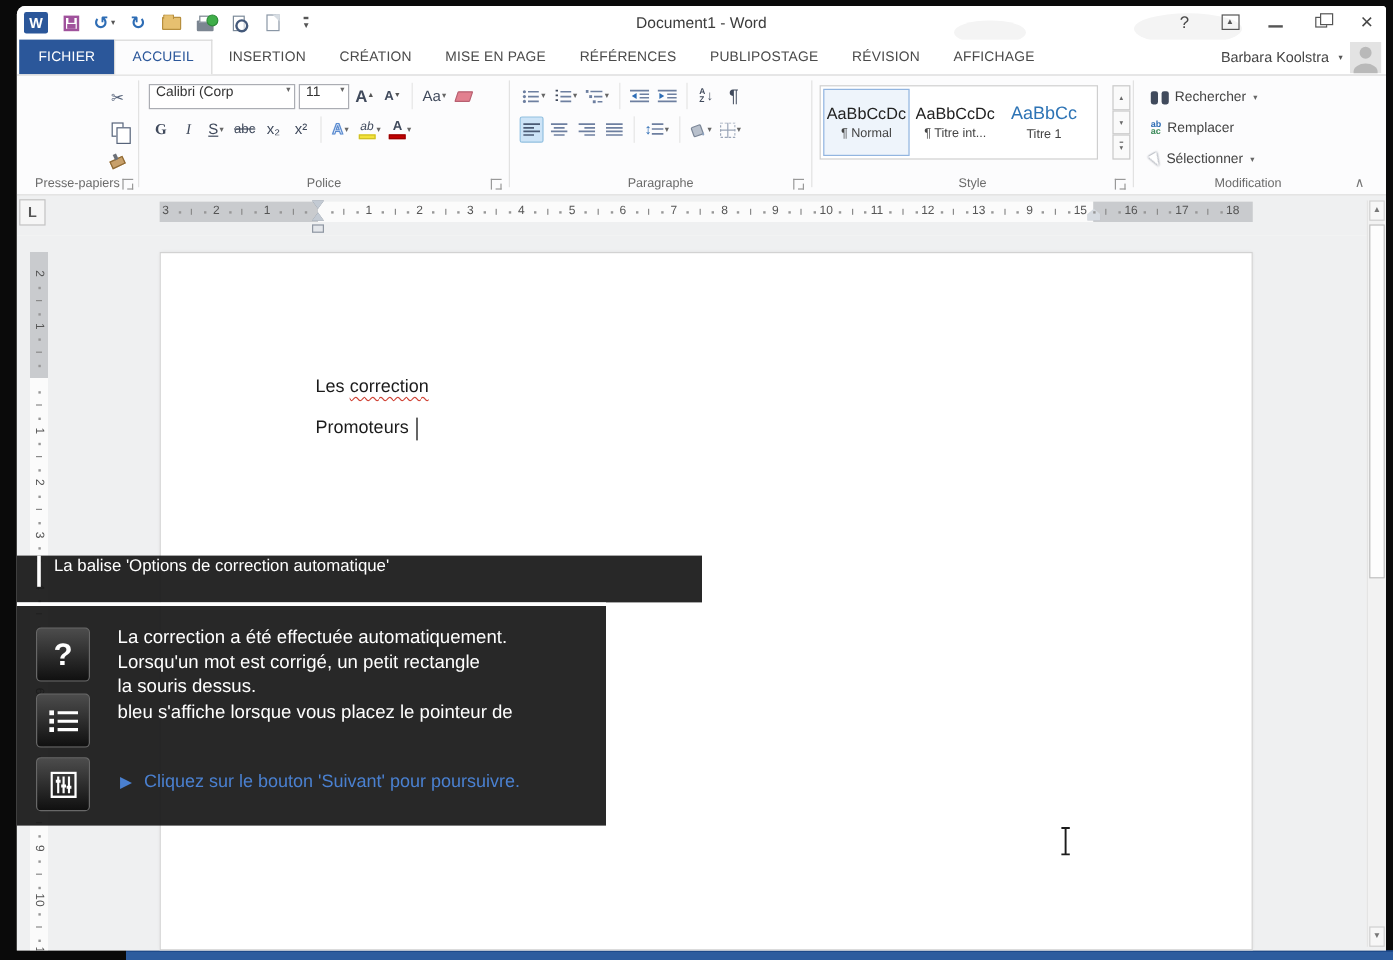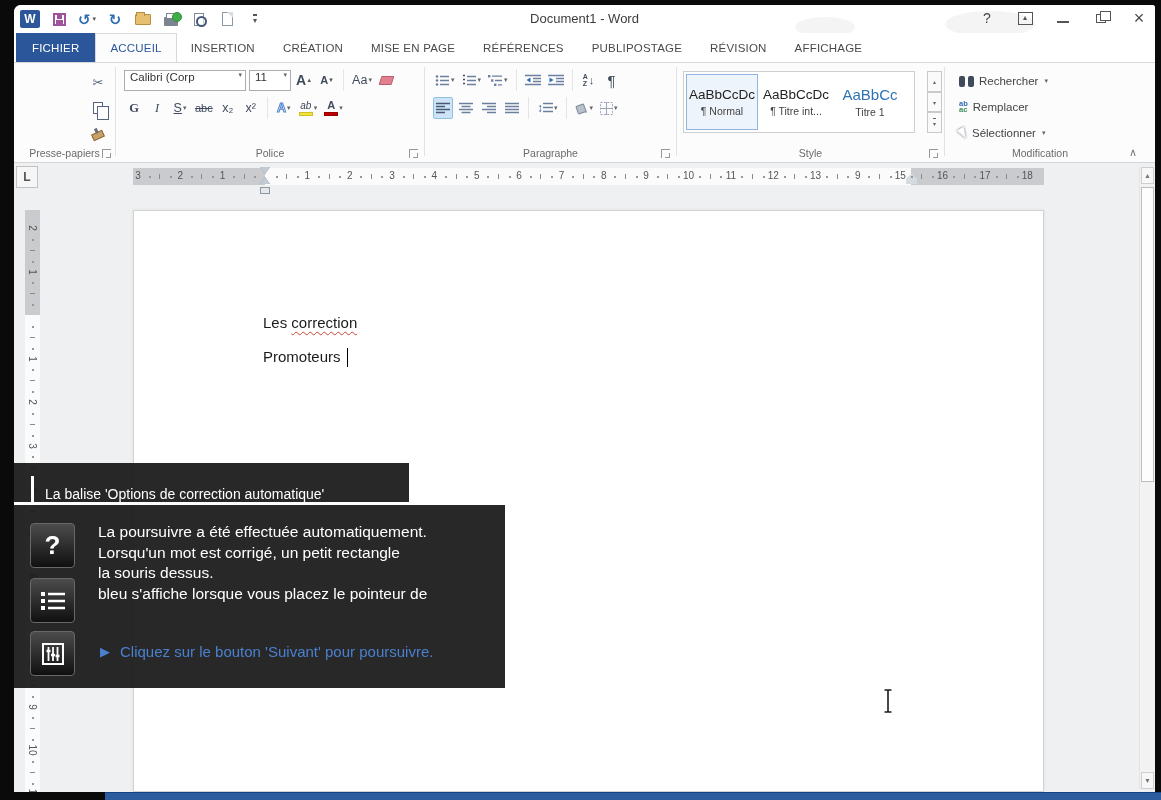--- a/index.html
+++ b/index.html
@@ -141,21 +141,21 @@
   .vnum { position:absolute; left:2px; transform:translateY(-50%); writing-mode:vertical-rl; font-size:10px; color:#555; }
   .vtick-mid { position:absolute; left:5px; width:5px; height:1px; background:#8a8a8a; }
   .vtick-dot { position:absolute; left:7px; width:2px; height:2px; background:#979797; }
 
   .page { position:absolute; left:119px; top:14px; width:911px; bottom:0; background:#fff; border:1px solid #d2d2d2; box-shadow:0 0 3px rgba(0,0,0,.08); }
   .docline { position:absolute; font-size:15px; color:#1b1b1b; white-space:pre; }
   .misspell { text-decoration:underline; text-decoration-style:wavy; text-decoration-color:#d04437; text-decoration-thickness:1px; text-underline-offset:3px; }
   .caret-bar { position:absolute; width:1px; height:19px; background:#000; }
 
   
-  .ov-header { position:absolute; left:0; top:267px; width:395px; height:39px; background:rgba(24,24,24,.93); display:flex; align-items:flex-end; }
+  .ov-header { position:absolute; left:0; top:267px; width:571px; height:39px; background:rgba(24,24,24,.93); display:flex; align-items:flex-start; }
   .ov-accent { width:3px; height:26px; background:#fff; margin-left:17px; }
   .ov-title { color:#fff; font-size:14px; margin-left:11px; }
   .ov-sep { position:absolute; left:0; top:306px; width:491px; height:3px; background:#fff; }
   .ov-body { position:absolute; left:0; top:309px; width:491px; height:183px; background:rgba(24,24,24,.93); }
   .ov-iconbtn { position:absolute; left:16px; width:45px; height:45px; border:1px solid #686868; border-radius:4px; background:linear-gradient(#4c4c4c,#101010); display:flex; align-items:center; justify-content:center; color:#fff; }
   .ov-iconbtn.q { font-size:26px; font-weight:bold; }
   .ov-text { position:absolute; left:84px; top:17px; width:390px; color:#fff; font-size:15.5px; line-height:20.5px; }
   .ov-action { position:absolute; left:86px; top:138px; display:flex; align-items:center; gap:10px; }
   .ov-chev { font-size:13px; }
   .ov-link { font-size:15px; }
@@ -231,20 +231,25 @@
       <div class="tab tab-active">ACCUEIL</div>
       <div style="display:flex">
           <div class="tab">INSERTION</div>
           <div class="tab">CRÉATION</div>
           <div class="tab">MISE EN PAGE</div>
           <div class="tab">RÉFÉRENCES</div>
           <div class="tab">PUBLIPOSTAGE</div>
           <div class="tab">RÉVISION</div>
           <div class="tab">AFFICHAGE</div>
         </div>
+      <div class="userarea">
+        <span class="username">Barbara Koolstra</span>
+        <span class="caret-mini">▾</span>
+        <span class="avatar"></span>
+      </div>
     </div>
 
     <div class="ribbon">
 
       <div class="rgroup" style="left:0;width:101px">
         <div class="clip-mini">
           <span class="rbtn">
               <span class="i-scissors">✂</span>
             </span>
           <span class="rbtn">
@@ -652,21 +657,21 @@
             </svg>
           </div>
         <div class="ov-iconbtn" style="top:126px">
             <svg width="22" height="22">
               <rect x="1" y="1" width="20" height="20" fill="none" stroke="#fff" stroke-width="2"></rect>
               <path d="M6.5 4v14M11 4v14M15.5 4v14" stroke="#fff" stroke-width="1.8"></path>
               <path d="M4.5 8h4M13.5 13h4M9 12h4" stroke="#fff" stroke-width="2.4"></path>
             </svg>
           </div>
         <div class="ov-text">
-          <div>La poursuivre a été effectuée automatiquement.</div>
+          <div>La correction a été effectuée automatiquement.</div>
           <div>Lorsqu'un mot est corrigé, un petit rectangle</div>
           <div>la souris dessus.</div>
           <div>bleu s'affiche lorsque vous placez le pointeur de</div>
         </div>
         <div class="ov-action">
           <span class="ov-chev" style="color: rgb(74, 128, 208);">▶</span>
           <span class="ov-link" style="color: rgb(74, 128, 208);">Cliquez sur le bouton 'Suivant' pour poursuivre.</span>
         </div>
       </div>
 

